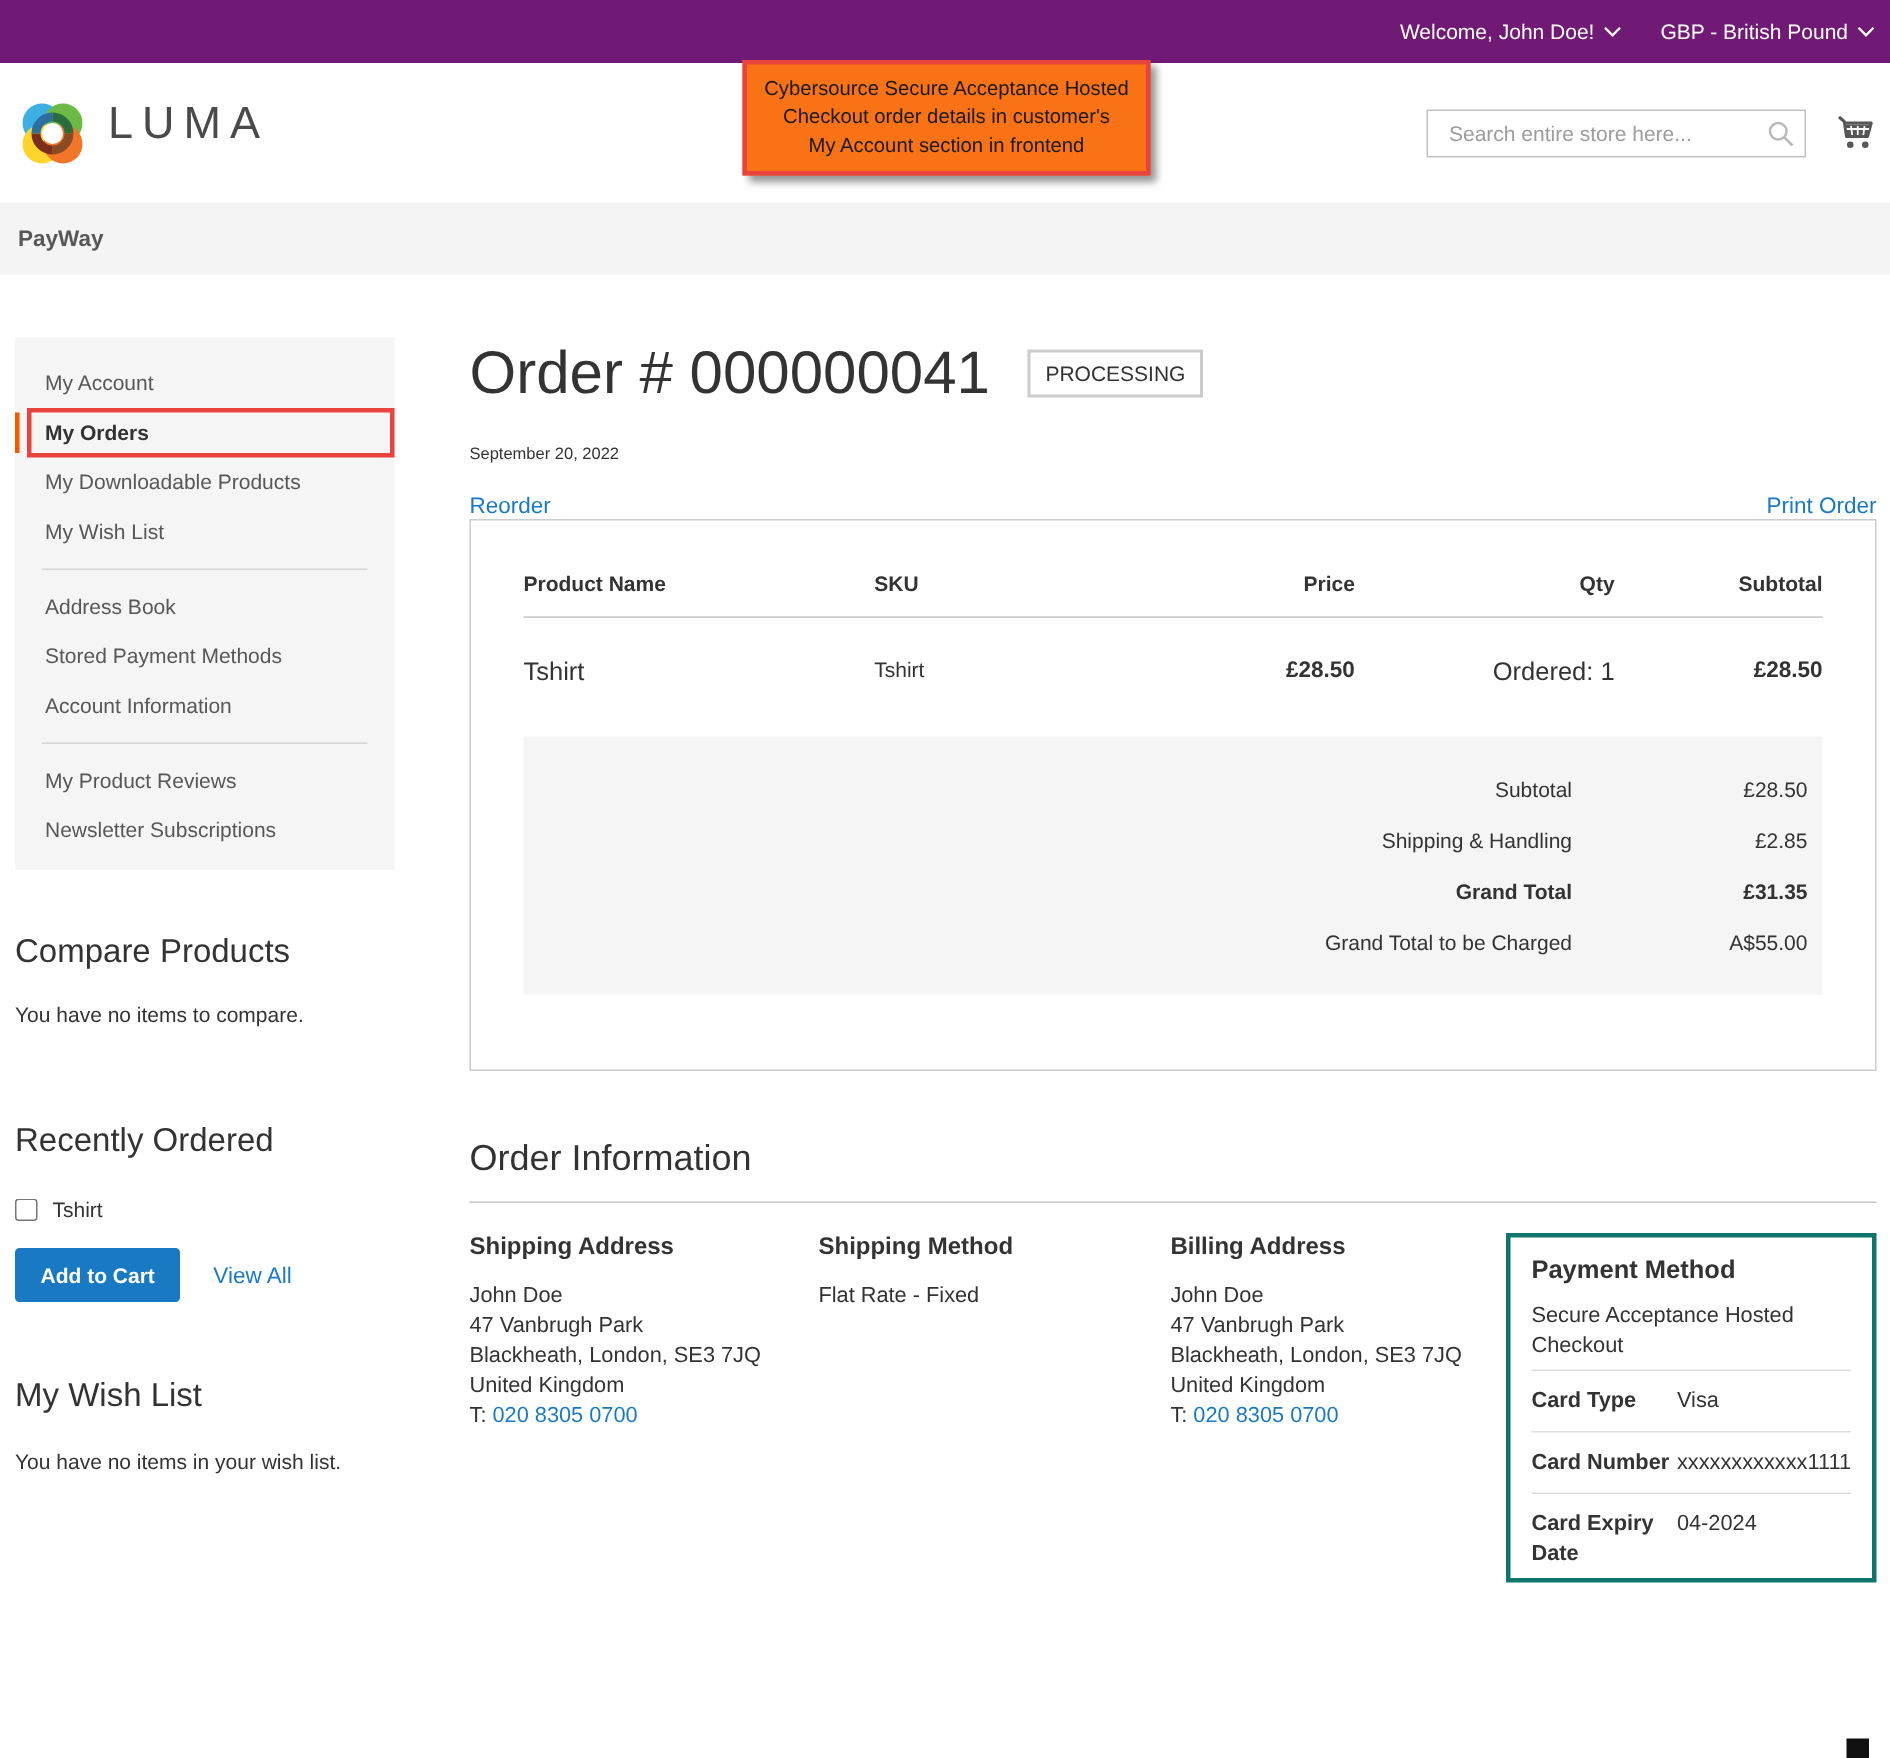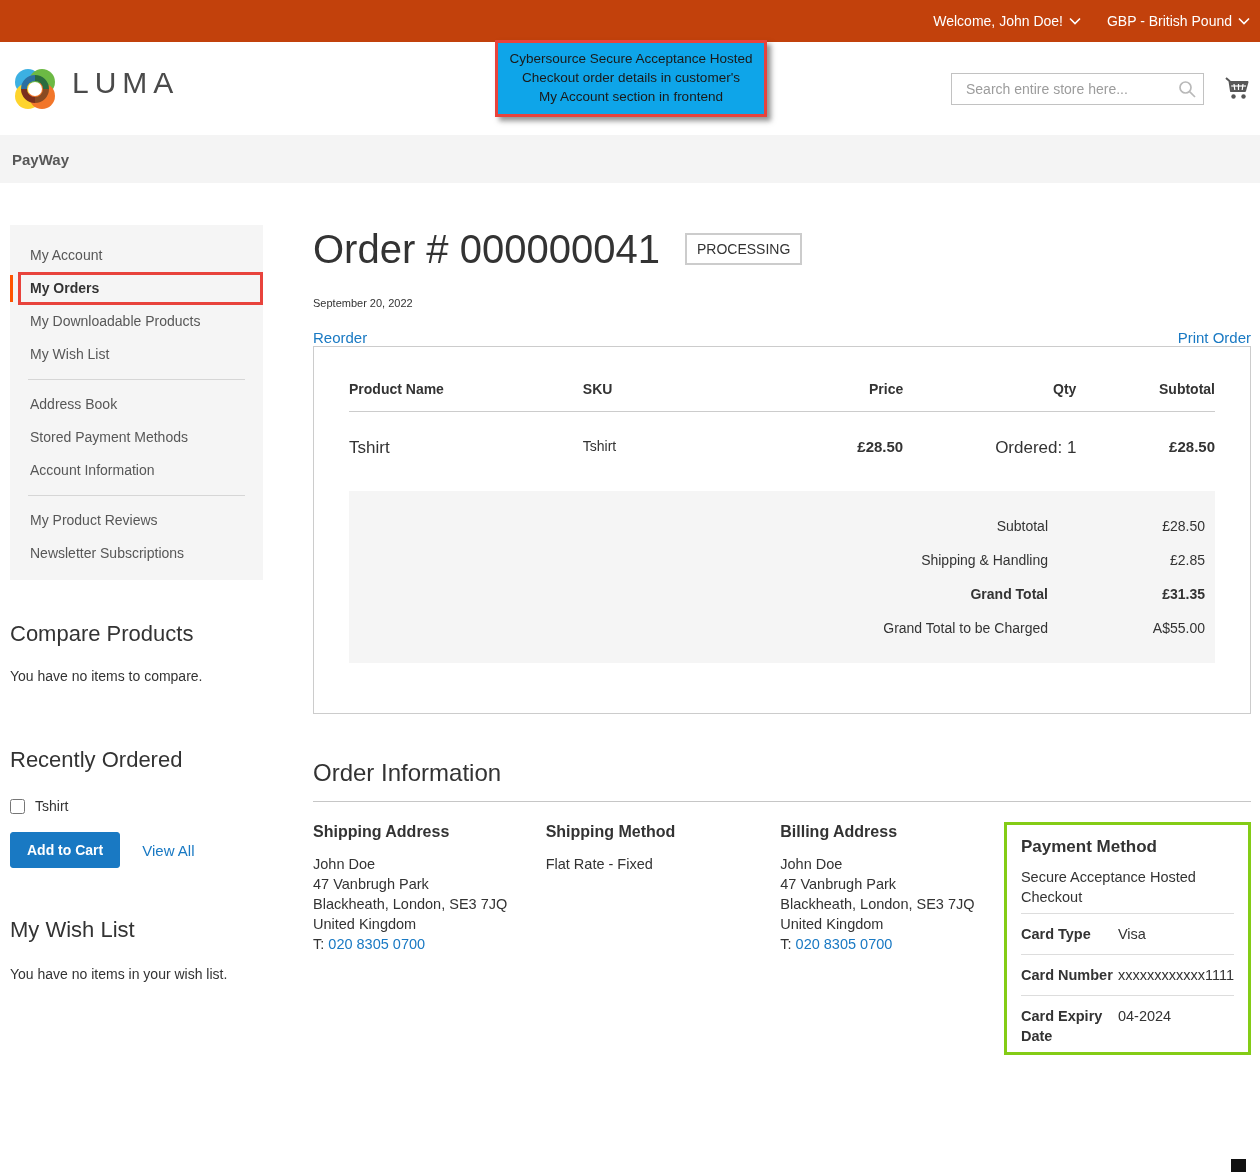--- a/index.html
+++ b/index.html
@@ -1,37 +1,37 @@
 <!DOCTYPE html>
 <html><head>
 <meta charset="utf-8">
 <style>
   * { margin:0; padding:0; box-sizing:border-box; }
   html,body { background:#fff; }
   body { font-family:"Liberation Sans", sans-serif; color:#333; }
   .page { position:relative; width:1260px; height:1172px; overflow:hidden; background:#fff; }
 
   
-  .top-bar { height:42px; background:#c2410c; display:flex; align-items:center; justify-content:flex-end; padding-right:10px; }
+  .top-bar { height:42px; background:#701a75; display:flex; align-items:center; justify-content:flex-end; padding-right:10px; }
   .top-bar-item { display:flex; align-items:center; color:#ffffff; font-size:14px; margin-left:26px; cursor:pointer; }
   .top-bar-item svg { margin-left:6px; }
 
   
   .header { height:93px; display:flex; align-items:center; justify-content:space-between; padding:0 10px 0 12px; position:relative; }
   .logo { display:flex; align-items:flex-start; cursor:pointer; }
   .logo-text { font-size:30px; letter-spacing:6px; color:#4a4a4a; margin-left:14px; font-weight:400; }
   .header-right { display:flex; align-items:center; }
   .search-box { position:relative; width:253px; height:32px; }
   .search-box input { width:100%; height:100%; border:1px solid #c2c2c2; padding:0 30px 0 14px; font-size:14px; color:#333; font-family:inherit; outline:none; }
   .search-box input::placeholder { color:#9c9c9c; }
   .search-icon { position:absolute; right:6px; top:5px; }
   .cart-btn { margin-left:18px; cursor:pointer; display:flex; align-items:center; }
 
   
-  .annotation { position:absolute; left:495px; top:40px; width:272px; z-index:20; background:#0ea5e9;
+  .annotation { position:absolute; left:495px; top:40px; width:272px; z-index:20; background:#f97316;
     border:3px solid #e8433c; padding:6px 4px 8px; text-align:center;
     box-shadow:4px 4px 5px rgba(60,60,60,0.55); }
   .annotation span { display:block; font-size:13.5px; line-height:19px; color:#1a1a1a; }
 
   
   .payway-bar { height:48px; background:#f4f4f4; display:flex; align-items:center; padding-left:12px; }
   .payway-bar span { font-size:15px; font-weight:700; color:#575757; }
 
   
   .content { display:flex; padding:42px 9px 0 10px; }
@@ -93,21 +93,21 @@
 
   
   .order-info { margin-top:45px; }
   .order-info-title { font-size:24px; font-weight:300; color:#333; padding-bottom:14px; border-bottom:1px solid #c6c6c6; }
   .info-cols { display:flex; margin-top:20px; }
   .info-block { font-size:14.5px; line-height:20px; }
   .info-block .blk-title { font-size:16px; font-weight:700; margin-bottom:12px; line-height:20px; }
   .blk-shipping-addr { width:234px; }
   .blk-shipping-method { width:236px; }
   .blk-billing-addr { width:225px; }
-  .payment-box { width:248px; border:3px solid #84cc16; padding:10px 14px 0; font-size:14.5px; line-height:20px; }
+  .payment-box { width:248px; border:3px solid #0f766e; padding:10px 14px 0; font-size:14.5px; line-height:20px; }
   .payment-box .blk-title { font-size:17px; font-weight:700; margin-bottom:8px; line-height:24px; }
   .payment-name { margin-bottom:6px; }
   .pay-row { display:flex; border-top:1px solid #ddd; padding:10px 0; }
   .pay-row:last-child { padding-bottom:6px; }
   .pay-label { width:97px; font-weight:700; flex:none; }
   .pay-value { flex:1; }
 
   .black-dot { position:absolute; left:1231px; top:1159px; width:15px; height:13px; background:#111; }
 </style>
 </head>

